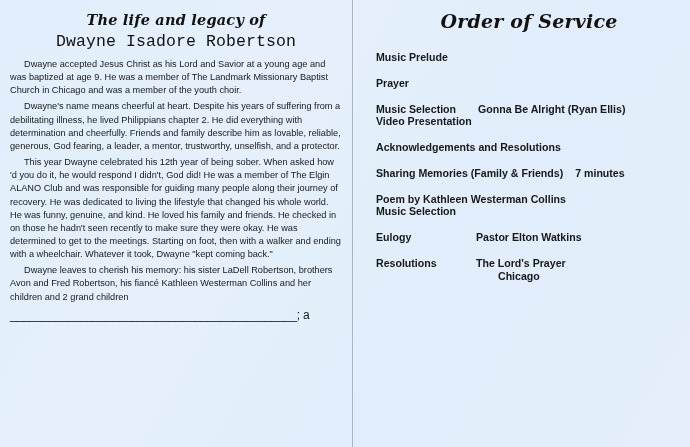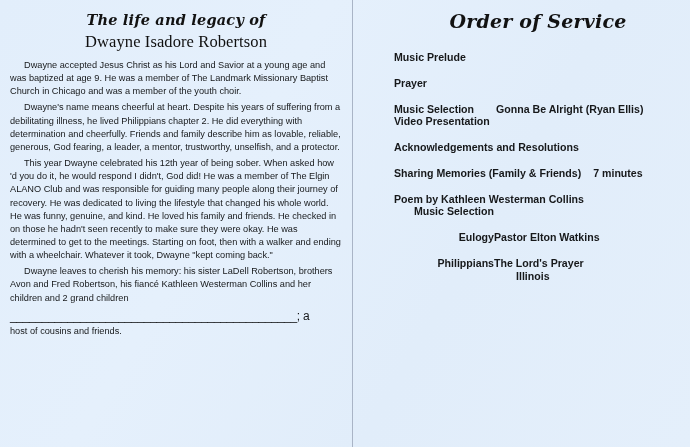--- a/index.html
+++ b/index.html
@@ -45,21 +45,21 @@
     color: #121212;
     letter-spacing: 0.2px;
   }
   .life-legacy {
     font-size: 14.5px;
     line-height: 1.1;
     margin: 6px 0 2px 0;
   }
   .deceased-name {
     text-align: center;
-    font-family: Liberation Serif, serif;
+    font-family: Liberation Mono, monospace;
     font-size: 16.5px;
     font-weight: 400;
     color: #101010;
     margin: 4px 0 7px 0;
     letter-spacing: 0.1px;
   }
   .obit-para {
     font-size: 9.2px;
     line-height: 1.43;
     text-align: left;
@@ -82,21 +82,21 @@
     font-size: 9.2px;
     line-height: 1.43;
     margin: 0;
     color: #16181a;
   }
 
   
   .col-right {
     width: 338px;
     box-sizing: border-box;
-    padding: 6px 8px 0 42px;
+    padding: 6px 8px 0 24px;
     border-radius: 12px;
   }
   .order-heading {
     font-size: 19px;
     line-height: 1.15;
     margin: 5px 0 18px 0;
     text-align: center;
   }
   .svc-list {
     list-style: none;
@@ -110,21 +110,20 @@
     font-weight: 700;
     color: #16181a;
     margin-bottom: 14px;
     white-space: nowrap;
   }
   .svc-row.tight {
     margin-bottom: 0px;
   }
   .svc-label {
     display: inline-block;
-    text-align: right;
   }
   .svc-value {
     display: inline-block;
     position: relative;
   }
   
   .w-lab-100 { min-width: 100px; }
   .pad-sm { padding-left: 12px; }
   .pad-md { padding-left: 22px; }
 
@@ -171,21 +170,20 @@
     <p class="obit-para">Dwayne accepted Jesus Christ as his Lord and Savior at a young age and was baptized at age 9. He was a member of The Landmark Missionary Baptist Church in Chicago and was a member of the youth choir.</p>
 
     <p class="obit-para">Dwayne's name means cheerful at heart. Despite his years of suffering from a debilitating illness, he lived Philippians chapter 2. He did everything with determination and cheerfully. Friends and family describe him as lovable, reliable, generous, God fearing, a leader, a mentor, trustworthy, unselfish, and a protector.</p>
 
     <p class="obit-para">This year Dwayne celebrated his 12th year of being sober. When asked how 'd you do it, he would respond I didn't, God did! He was a member of The Elgin ALANO Club and was responsible for guiding many people along their journey of recovery. He was dedicated to living the lifestyle that changed his whole world. He was funny, genuine, and kind. He loved his family and friends. He checked in on those he hadn't seen recently to make sure they were okay. He was determined to get to the meetings. Starting on foot, then with a walker and ending with a wheelchair. Whatever it took, Dwayne "kept coming back."</p>
 
     <p class="obit-para obit-last">Dwayne leaves to cherish his memory: his sister LaDell Robertson, brothers Avon and Fred Robertson, his fiancé Kathleen Westerman Collins and her children and 2 grand children</p>
 
     <p class="blank-rule">_____________________________________________; a</p>
 
-    <p class="obit-tail">host of cousins and friends.</p>
   </div>
 
   <div class="col-right">
 
     <div class="script-heading order-heading">Order of Service</div>
 
     <ul class="svc-list">
 
       <li class="svc-row">
         <span class="svc-label">Music Prelude</span>
@@ -222,21 +220,21 @@
       <li class="svc-row">
         <span class="svc-label w-lab-100">Music Selection</span>
       </li>
 
       <li class="svc-row">
         <span class="svc-label w-lab-100">Eulogy</span>
         <span class="svc-value">Pastor Elton Watkins</span>
       </li>
 
       <li class="svc-row tight">
-        <span class="svc-label w-lab-100">Philippians</span>
+        <span class="svc-label w-lab-100">Resolutions</span>
         <span class="svc-value">The Lord's Prayer</span>
       </li>
 
-      <li class="benediction-sub">Illinois</li>
+      <li class="benediction-sub">Chicago</li>
 
     </ul>
   </div>
 </div>
 
 </body></html>

